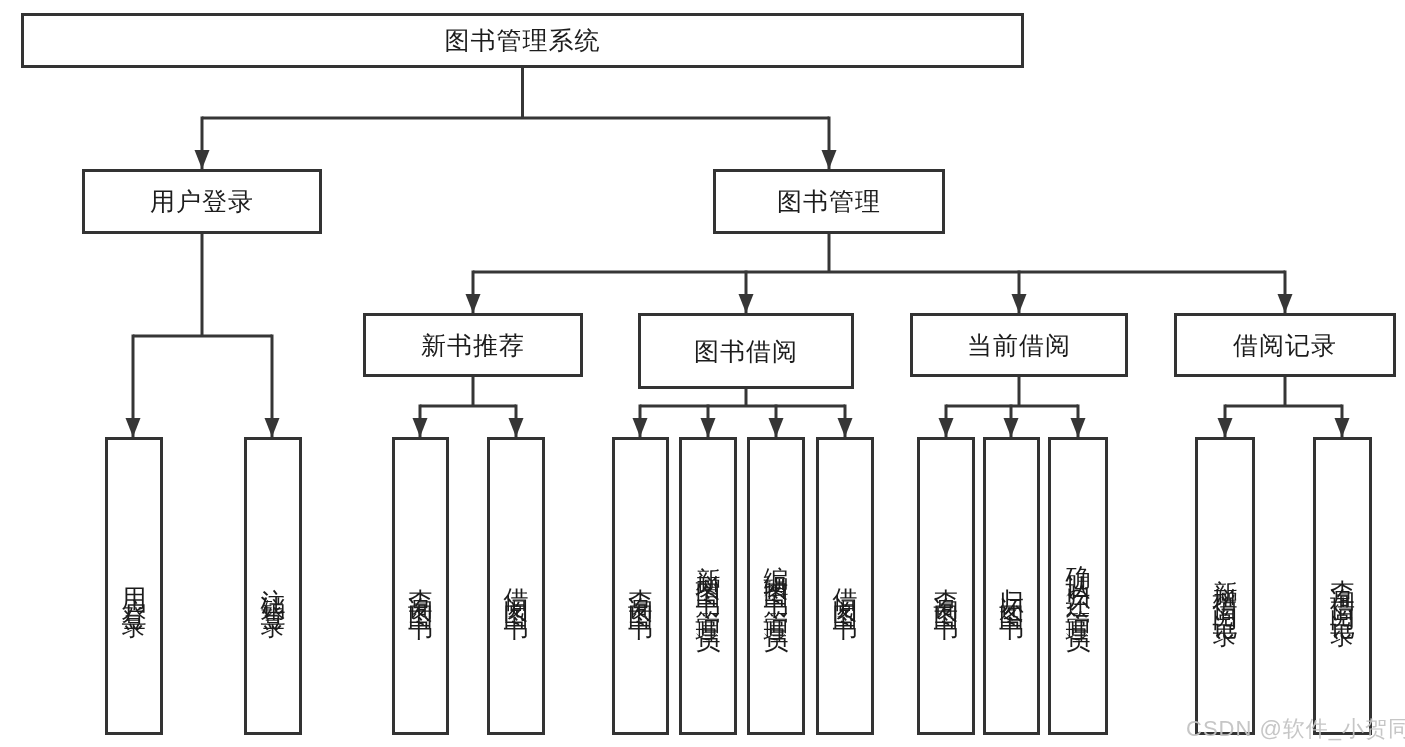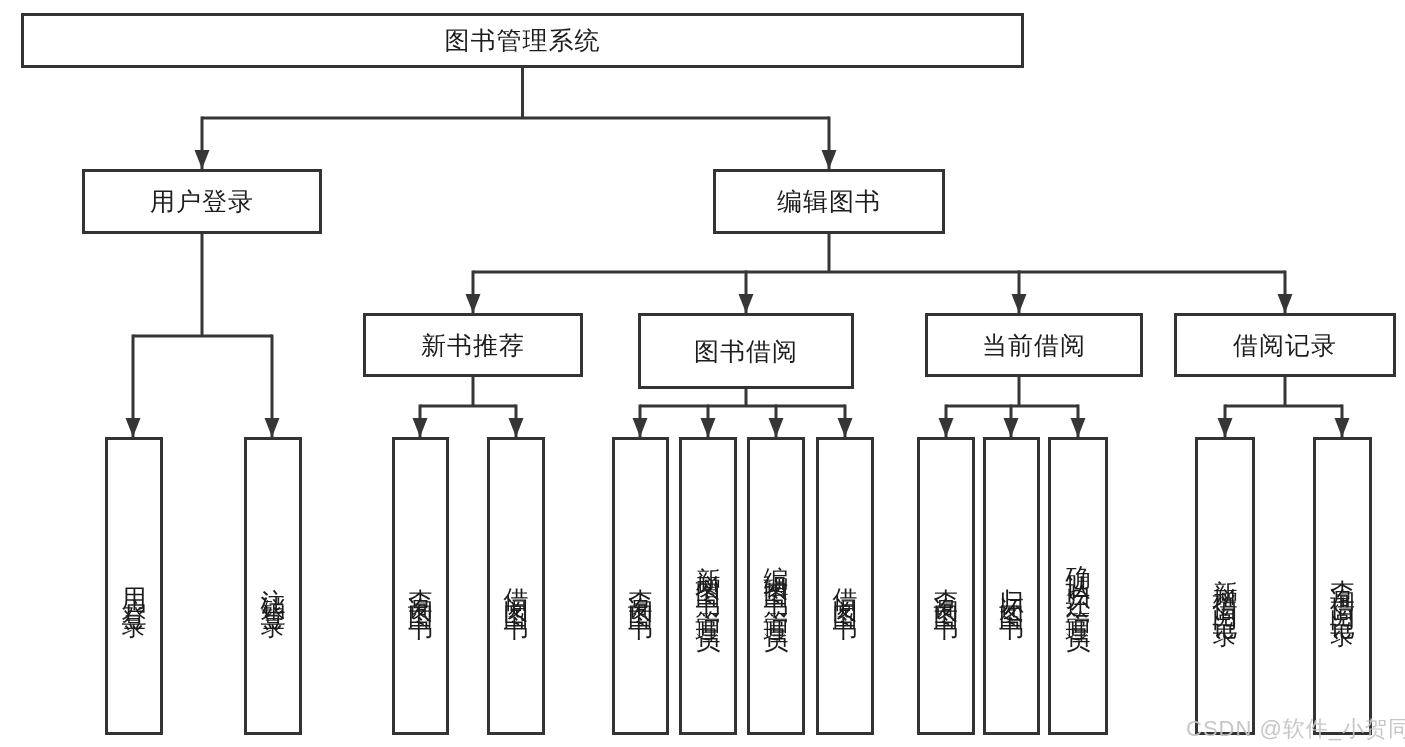--- a/index.html
+++ b/index.html
@@ -110,25 +110,25 @@
 
     <path class="wire" d="M1285,377 V406"></path>
     <path class="wire" d="M1225,406 H1342"></path>
     <line class="wire" x1="1225" y1="404.5" x2="1225" y2="437" marker-end="url(#arrow)"></line>
     <line class="wire" x1="1342" y1="404.5" x2="1342" y2="437" marker-end="url(#arrow)"></line>
   </svg>
 
   <div class="node h" style="left:21px; top:13px; width:1003px; height:55px;">图书管理系统</div>
 
   <div class="node h" style="left:82px; top:169px; width:240px; height:65px;">用户登录</div>
-  <div class="node h" style="left:713px; top:169px; width:232px; height:65px;">编辑图书</div>
+  <div class="node h" style="left:713px; top:169px; width:232px; height:65px;">图书管理</div>
 
   <div class="node h" style="left:363px; top:313px; width:220px; height:64px;font-family:Liberation Serif, serif;">新书推荐</div>
   <div class="node h" style="left:638px; top:313px; width:216px; height:76px;">图书借阅</div>
-  <div class="node h" style="left:910px; top:313px; width:218px; height:64px;margin-left:15px;">当前借阅</div>
+  <div class="node h" style="left:910px; top:313px; width:218px; height:64px;">当前借阅</div>
   <div class="node h" style="left:1174px; top:313px; width:222px; height:64px;">借阅记录</div>
 
   <div class="node v" style="left:105px; top:437px; width:58px; height:298px;">用户登录</div>
   <div class="node v" style="left:244px; top:437px; width:58px; height:298px;">注销登录</div>
 
   <div class="node v" style="left:392px; top:437px; width:57px; height:298px;">查询图书</div>
   <div class="node v" style="left:487px; top:437px; width:58px; height:298px;">借阅图书</div>
 
   <div class="node v" style="left:612px; top:437px; width:57px; height:298px;">查询图书</div>
   <div class="node v" style="left:679px; top:437px; width:58px; height:298px;">新增图书（管理员）</div>

